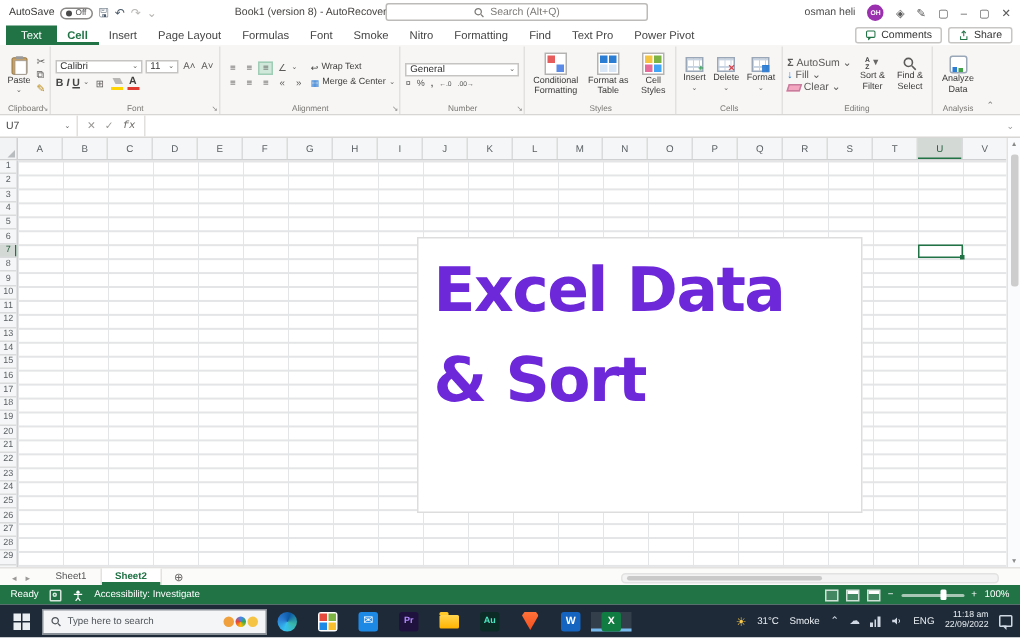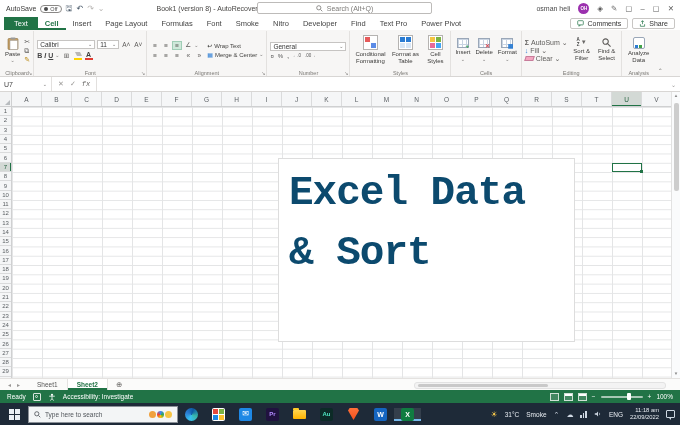--- a/index.html
+++ b/index.html
@@ -183,21 +183,21 @@
   <div class="tabrow">
     <span id="rtabs" style="display:flex">
         <span class="rtab file">Text</span>
         <span class="rtab active">Cell</span>
         <span class="rtab">Insert</span>
         <span class="rtab">Page Layout</span>
         <span class="rtab">Formulas</span>
         <span class="rtab">Font</span>
         <span class="rtab">Smoke</span>
         <span class="rtab">Nitro</span>
-        <span class="rtab">Developer</span>
+        <span class="rtab">Formatting</span>
         <span class="rtab">Find</span>
         <span class="rtab">Text Pro</span>
         <span class="rtab">Power Pivot</span>
       </span>
     <div class="tabactions">
       <span class="pillbtn">
         <svg width="7" height="7" viewBox="0 0 10 10">
             <rect x="1" y="1" width="8" height="6" rx="1" fill="none" stroke="#217346" stroke-width="1"></rect>
             <path d="M3 7 L3 9 L5 7" fill="none" stroke="#217346" stroke-width="1"></path>
           </svg>
@@ -510,21 +510,21 @@
         <span class="rowh">23</span>
         <span class="rowh">24</span>
         <span class="rowh">25</span>
         <span class="rowh">26</span>
         <span class="rowh">27</span>
         <span class="rowh">28</span>
         <span class="rowh">29</span>
       </div>
     <div class="cells"></div>
     <div class="selcell"></div>
-    <div id="overlay" style="color: #0c4a6e; font-family: Liberation Mono, monospace;">
+    <div id="overlay" style="color: #6d28d9;">
         <div class="redline">Excel Data</div>
         <div class="redline">&amp; Sort</div>
       </div>
     <div class="vscroll">
       <span class="varrow">▲</span>
       <span class="vthumb"></span>
       <span class="varrow down">▼</span>
     </div>
   </div>
 

